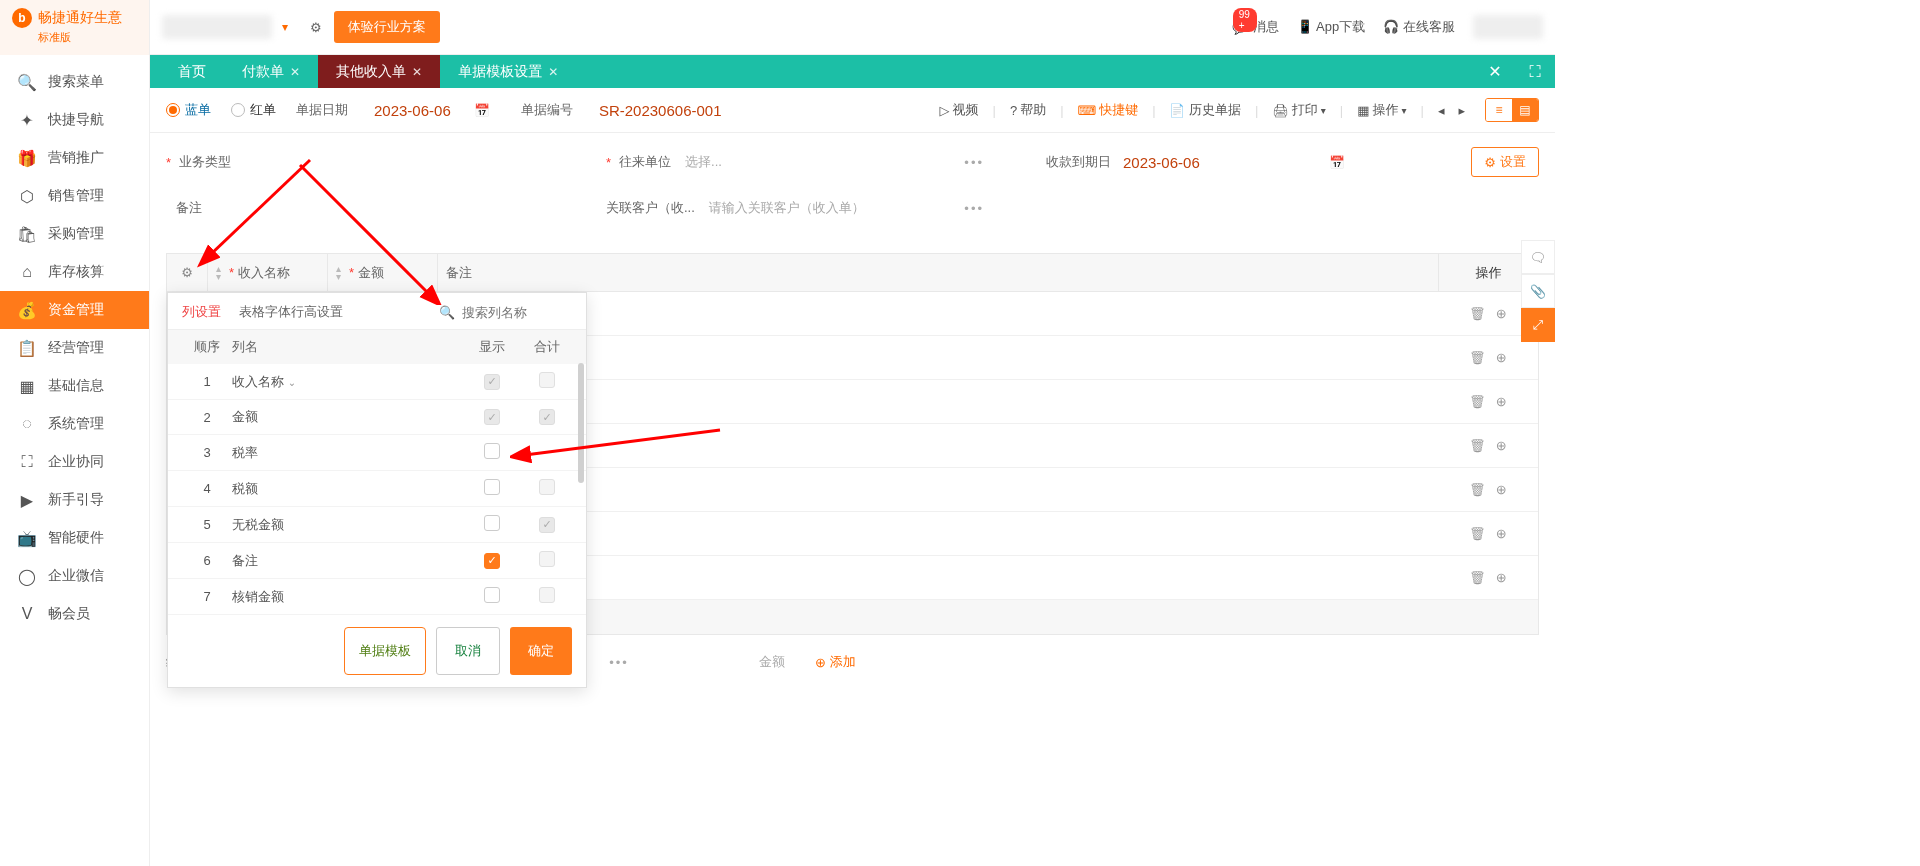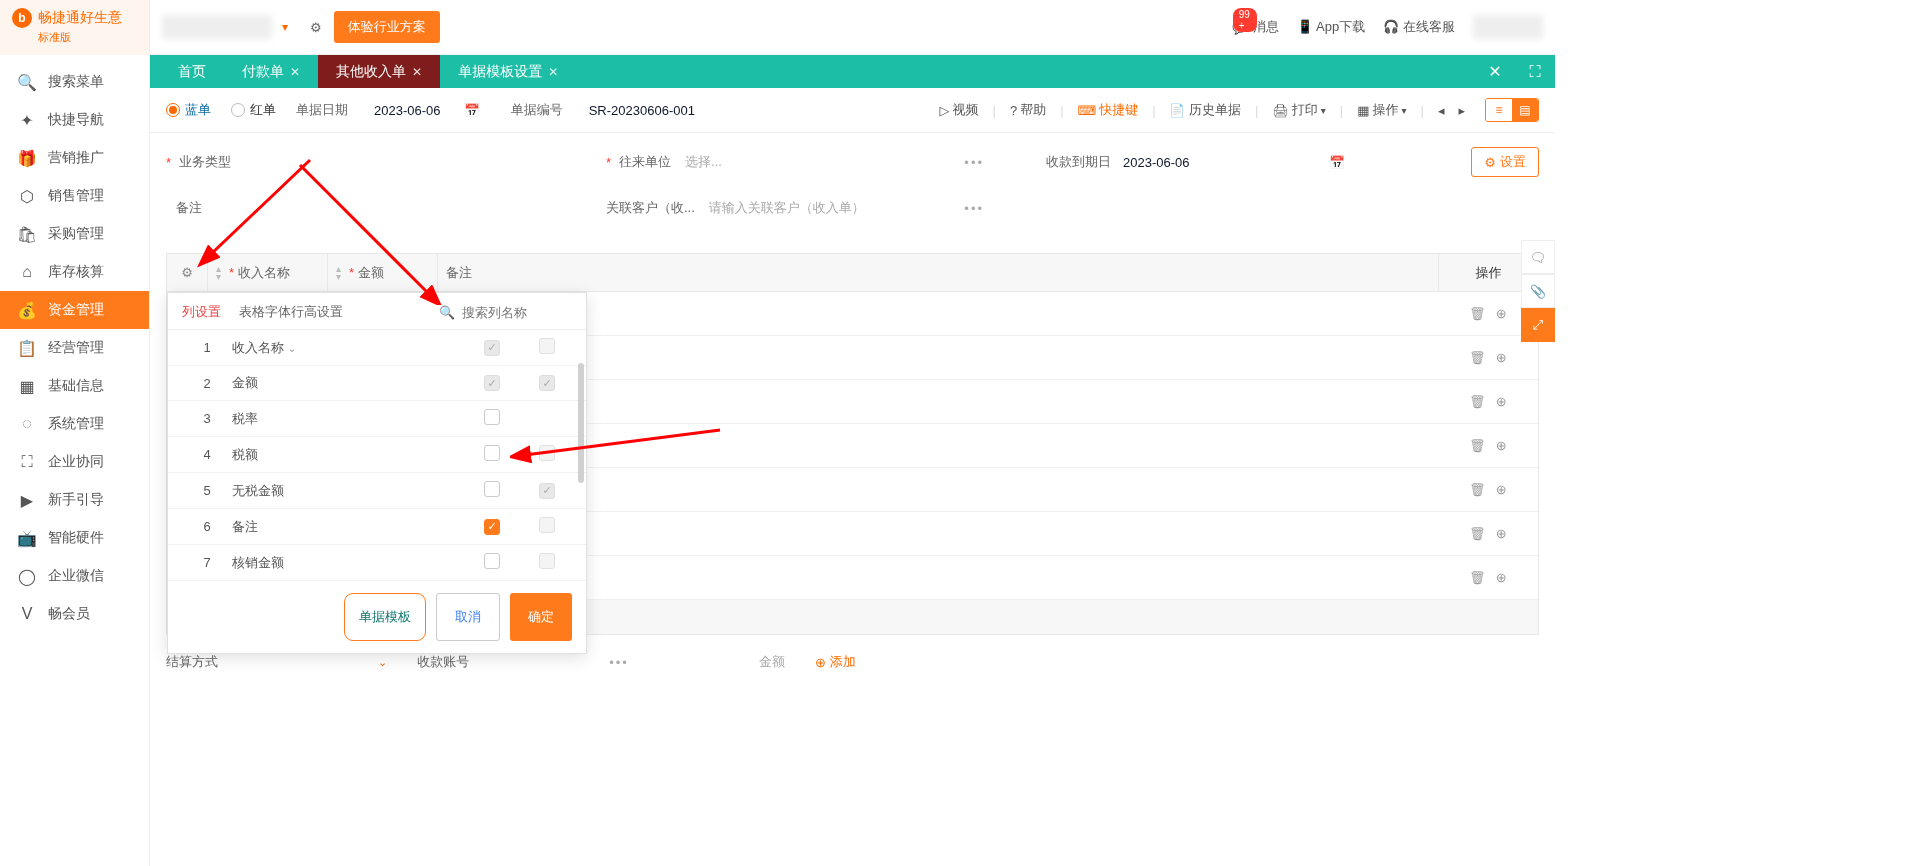--- a/index.html
+++ b/index.html
@@ -35,21 +35,21 @@
 .tabs-right{margin-left:auto;display:flex;align-items:center;height:100%}
 .tabs-ico{width:40px;height:100%;display:flex;align-items:center;justify-content:center;color:#fff;font-size:16px;cursor:pointer}
 
 .tool-row{display:flex;align-items:center;padding:10px 16px;gap:20px;border-bottom:1px solid #eee}
 .radio{display:flex;align-items:center;gap:5px;font-size:13px}
 .radio .dot{width:14px;height:14px;border:1px solid #bbb;border-radius:50%;display:inline-flex;align-items:center;justify-content:center}
 .radio.active{color:#0369a1}
 .radio.active .dot{border-color:#ff6a00}
 .radio.active .dot::after{content:"";width:8px;height:8px;background:#ff6a00;border-radius:50%}
 .fld-lbl{color:#666;font-size:13px;margin-right:6px}
-.fld-val{color:#0f172a;font-size:13px}
+.fld-val{color:#c2410c;font-size:15px}
 .cal-ico{color:#ff6a00;margin-left:4px}
 .tool-right{margin-left:auto;display:flex;align-items:center;gap:14px;color:#555;font-size:13px}
 .tool-right .itm{display:flex;align-items:center;gap:3px;cursor:pointer}
 .tool-right .sep{color:#ddd}
 .view-toggle{display:flex;border:1px solid #ff7a1a;border-radius:3px;overflow:hidden;margin-left:6px}
 .view-toggle span{width:26px;height:22px;display:flex;align-items:center;justify-content:center;font-size:12px}
 .view-toggle .on{background:#ff7a1a;color:#fff}
 .view-toggle .off{color:#ff7a1a;background:#fff}
 
 .form-area{padding:14px 16px}
@@ -89,22 +89,22 @@
 .pc-show{width:60px;text-align:center}
 .pc-sum{width:50px;text-align:center}
 .pop-row{display:flex;padding:8px 14px;border-bottom:1px solid #f3f3f3;align-items:center;font-size:13px;color:#555}
 .chk{width:16px;height:16px;border:1px solid #ccc;border-radius:3px;display:inline-flex;align-items:center;justify-content:center;background:#fff}
 .chk.on{background:#ff7a1a;border-color:#ff7a1a;color:#fff;font-size:11px}
 .chk.on::after{content:"✓"}
 .chk.locked{background:#e8e8e8;border-color:#ddd;color:#aaa;font-size:11px}
 .chk.locked::after{content:"✓"}
 .chk.locked-off{background:#f4f4f4;border-color:#e0e0e0}
 .pop-actions{display:flex;justify-content:flex-end;gap:10px;padding:12px 14px}
-.btn-outline{border:1px solid #ff7a1a;color:#0f766e;background:#fff;padding:14px 14px;border-radius:9px;cursor:pointer;font-size:13px}
-.btn-plain{border:1px solid #ccc;color:#3b82f6;background:#fff;padding:8px 18px;border-radius:3px;cursor:pointer;font-size:13px}
+.btn-outline{border:1px solid #ff7a1a;color:#4d7c0f;background:#fff;padding:14px 14px;border-radius:4px;cursor:pointer;font-size:13px}
+.btn-plain{border:1px solid #ccc;color:#15803d;background:#fff;padding:8px 18px;border-radius:3px;cursor:pointer;font-size:13px}
 .btn-primary{border:none;background:#ff7a1a;color:#fff;padding:6px 18px;border-radius:3px;cursor:pointer;font-size:13px}
 .pop-scroll{position:absolute;right:2px;top:70px;width:6px;height:120px;background:#d0d0d0;border-radius:3px}
 
 .settle-row{display:flex;align-items:center;padding:18px 16px;gap:10px;color:#666;font-size:13px}
 .settle-row .caret{color:#ff6a00;font-size:11px}
 .add-link{color:#ff6a00;display:flex;align-items:center;gap:4px;cursor:pointer}
 
 .right-rail{position:absolute;right:0;top:97px;width:34px;display:flex;flex-direction:column}
 .rail-btn{width:34px;height:34px;background:#fff;border:1px solid #eee;display:flex;align-items:center;justify-content:center;color:#888;cursor:pointer}
 .rail-btn.orange{background:#ff7a1a;color:#fff;border-color:#ff7a1a}
@@ -404,20 +404,26 @@
 
       <div class="popover">
         <div class="pop-tabs">
           <span class="pop-tab active">列设置</span>
           <span class="pop-tab">表格字体行高设置</span>
           <div class="pop-search">
             <span>🔍</span>
             <input placeholder="搜索列名称" style="">
           </div>
         </div>
+        <div class="pop-thead">
+          <span class="pc-order">顺序</span>
+          <span class="pc-name">列名</span>
+          <span class="pc-show">显示</span>
+          <span class="pc-sum">合计</span>
+        </div>
         <div id="pop-rows">
             <div class="pop-row">
               <span class="pc-order">1</span>
               <span class="pc-name">收入名称 <span style="color:#999;font-size:10px">⌄</span></span>
               <span class="pc-show"><span class="chk locked"></span></span>
               <span class="pc-sum"><span class="chk locked-off"></span></span>
             </div>
             <div class="pop-row">
               <span class="pc-order">2</span>
               <span class="pc-name">金额</span>

